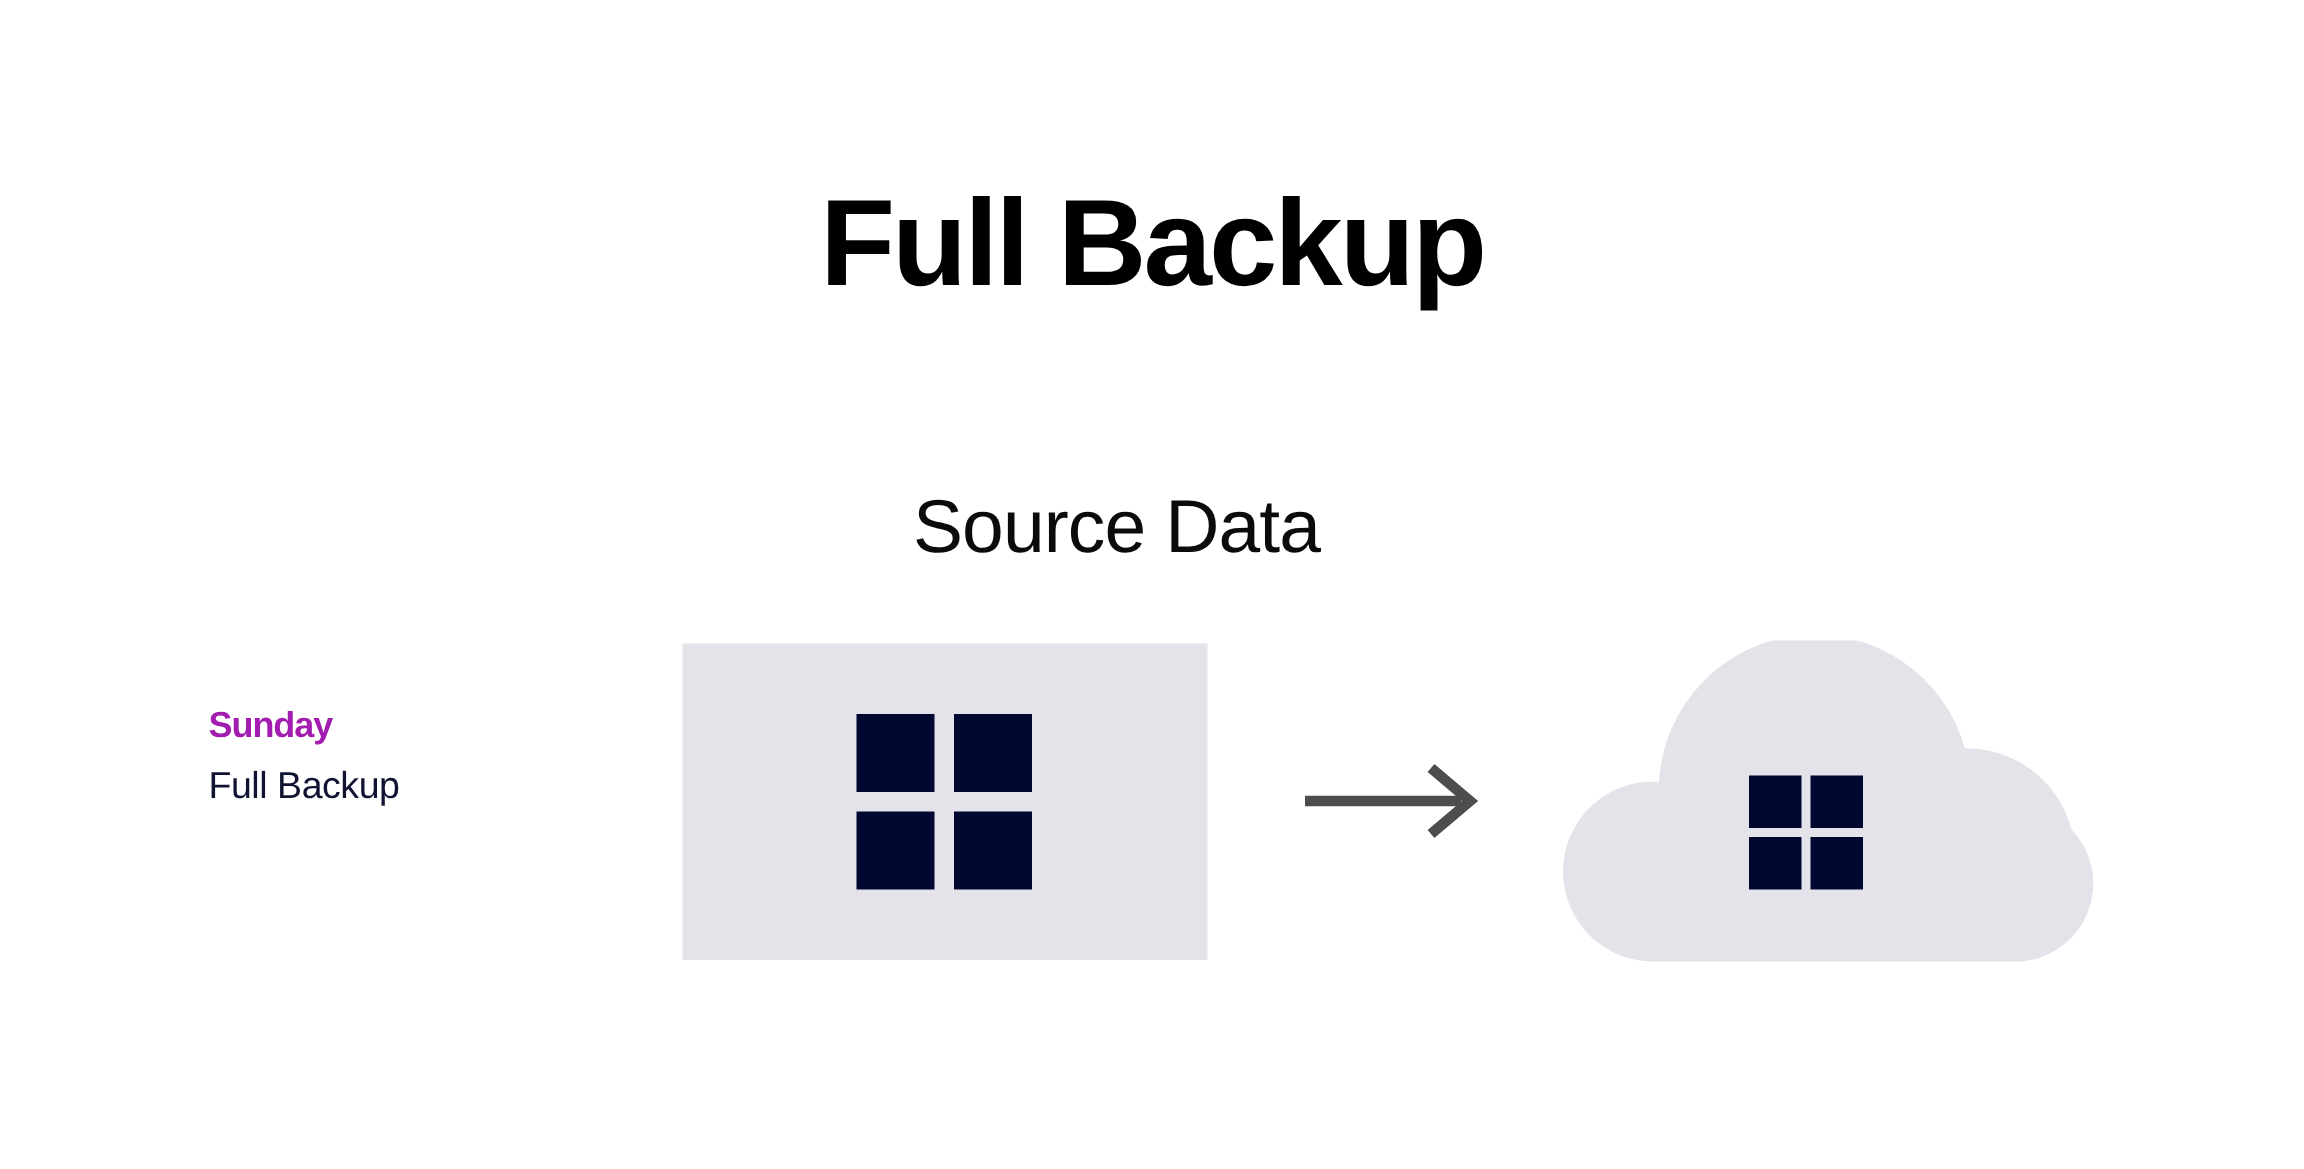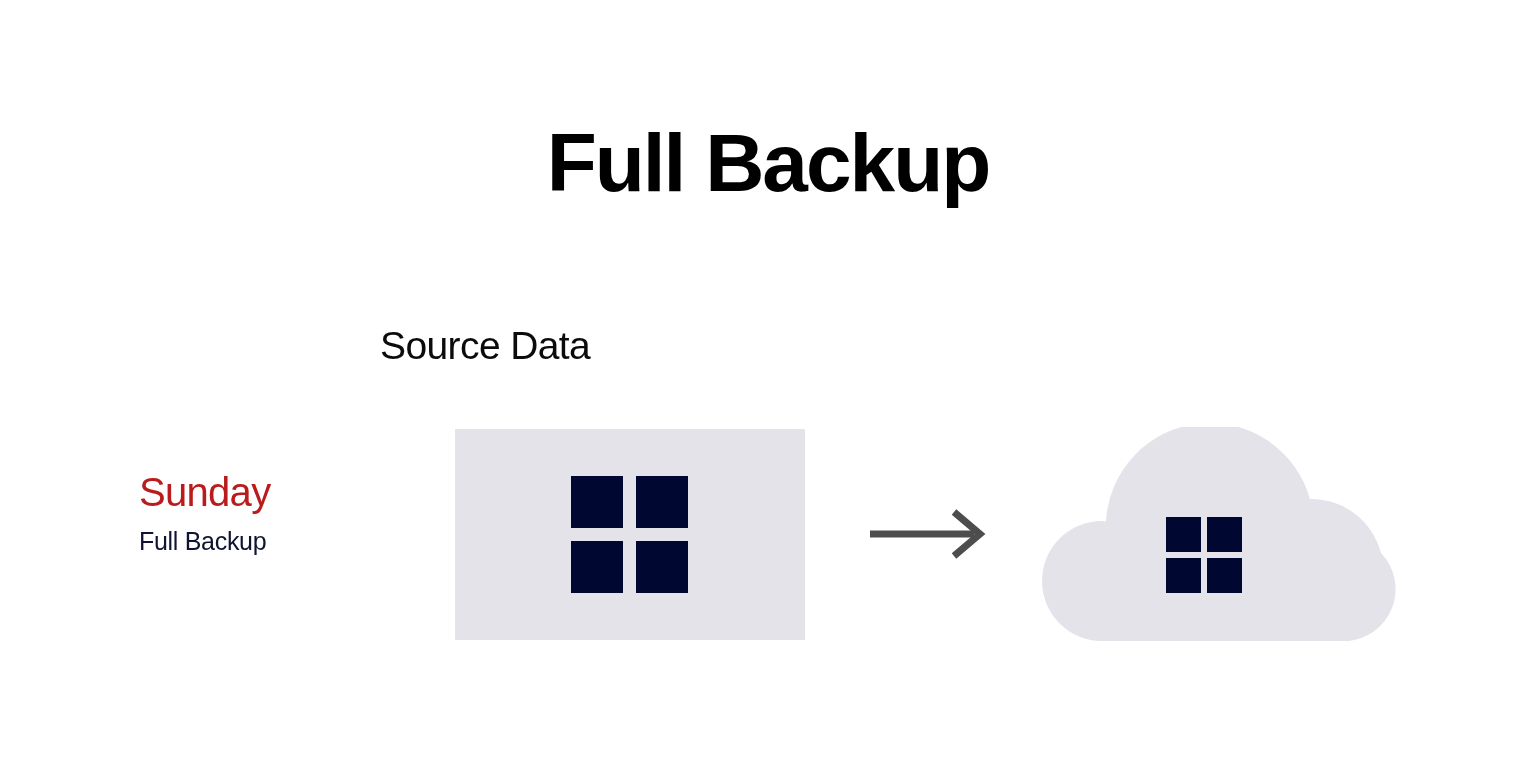--- a/index.html
+++ b/index.html
@@ -30,26 +30,26 @@
     font-size: 82px;
     font-weight: 700;
     letter-spacing: -2.0px;
     color: #000000;
     line-height: 1;
   }
 
   
   .col-heading {
     position: absolute;
-    font-size: 39px;
+    font-size: 50px;
     font-weight: 400;
     letter-spacing: -0.6px;
     color: #0b0b0b;
     line-height: 1;
-    text-align: left;
+    text-align: right;
     white-space: nowrap;
   }
   #heading-source {
     left: 380px;
     top: 326px;
     width: 500px;
   }
   #heading-repo {
     left: 966px;
     top: 326px;
@@ -57,24 +57,24 @@
   }
 
   
   #row-label {
     position: absolute;
     left: 139px;
     top: 471px;
     width: 260px;
   }
   #row-label-day {
-    font-size: 40px;
-    font-weight: 400;
+    font-size: 24px;
+    font-weight: 700;
     letter-spacing: -0.7px;
-    color: #b91c1c;
+    color: #a21caf;
     line-height: 1.08;
     margin: 0;
   }
   #row-label-type {
     font-size: 25px;
     font-weight: 400;
     letter-spacing: -0.3px;
     color: #101331;
     line-height: 1.1;
     margin-top: 14px;

